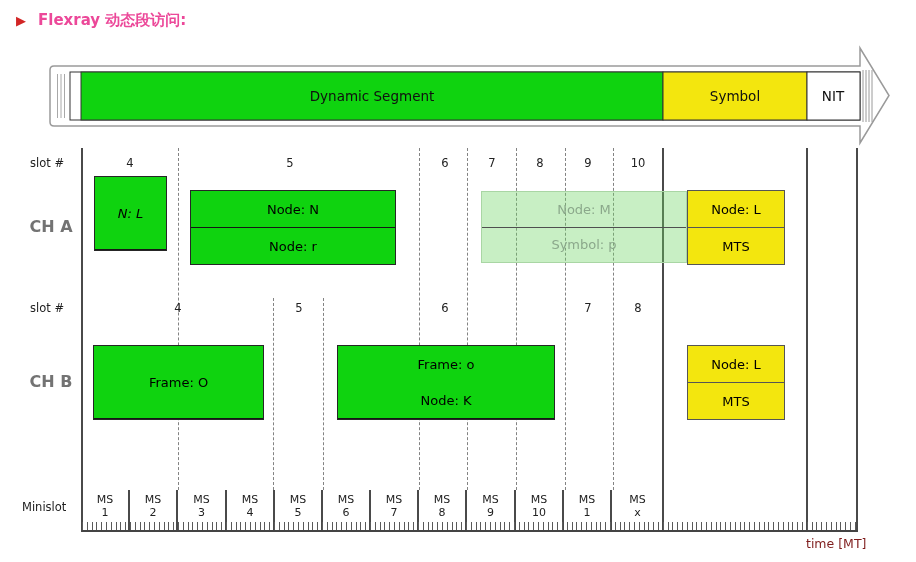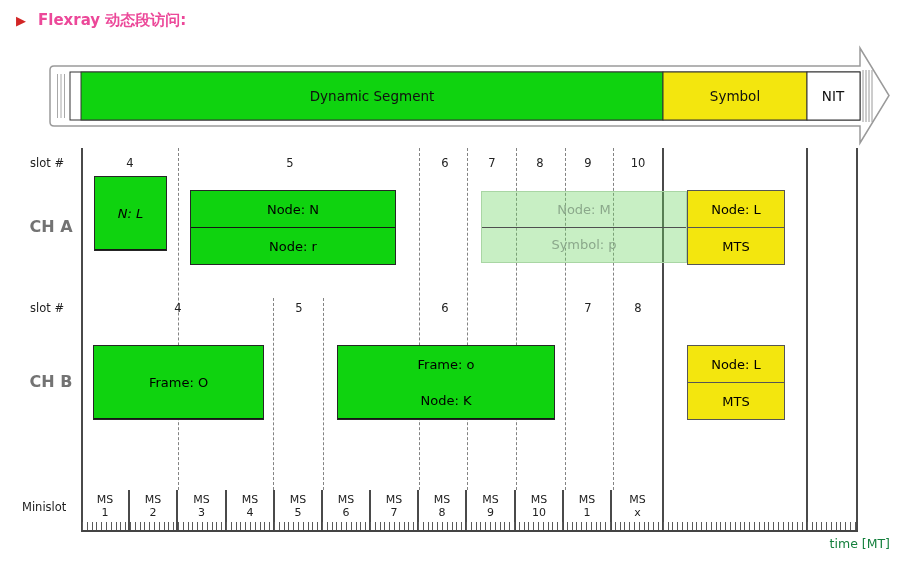--- a/index.html
+++ b/index.html
@@ -29,21 +29,21 @@
   .slotnum{position:absolute;width:40px;text-align:center;font-size:11.5px;color:#222;}
   .chlbl{position:absolute;left:22px;width:58px;text-align:center;font-weight:bold;font-size:16px;color:#737373;}
   
   .mscell{position:absolute;top:490px;height:41px;box-sizing:border-box;border-right:2px solid #4a4a4a;
           display:flex;flex-direction:column;align-items:center;padding-top:3px;}
   .mscell.last{border-right:none;}
   .mscell span{font-size:11px;line-height:13px;color:#222;}
   .ruler-ticks{position:absolute;left:82px;top:522px;width:776px;height:8px;
                background:repeating-linear-gradient(to right,#5a5a5a 0 1px,transparent 1px 4.8px);}
   .ruler-line{position:absolute;left:82px;top:530px;width:776px;height:2px;background:#444;}
-  .timelbl{position:absolute;left:806px;top:536px;width:84px;text-align:right;font-size:12.5px;color:#15803d;}
+  .timelbl{position:absolute;left:806px;top:536px;width:84px;text-align:left;font-size:12.5px;color:#7f1d1d;}
   .bottomband{position:absolute;left:0;top:535px;width:916px;height:27px;background:#f5f5f5;z-index:-1;}
 </style>
 </head>
 <body>
 
 <div class="stage">
 
   <div class="bottomband"></div>
 
   <div class="title">

